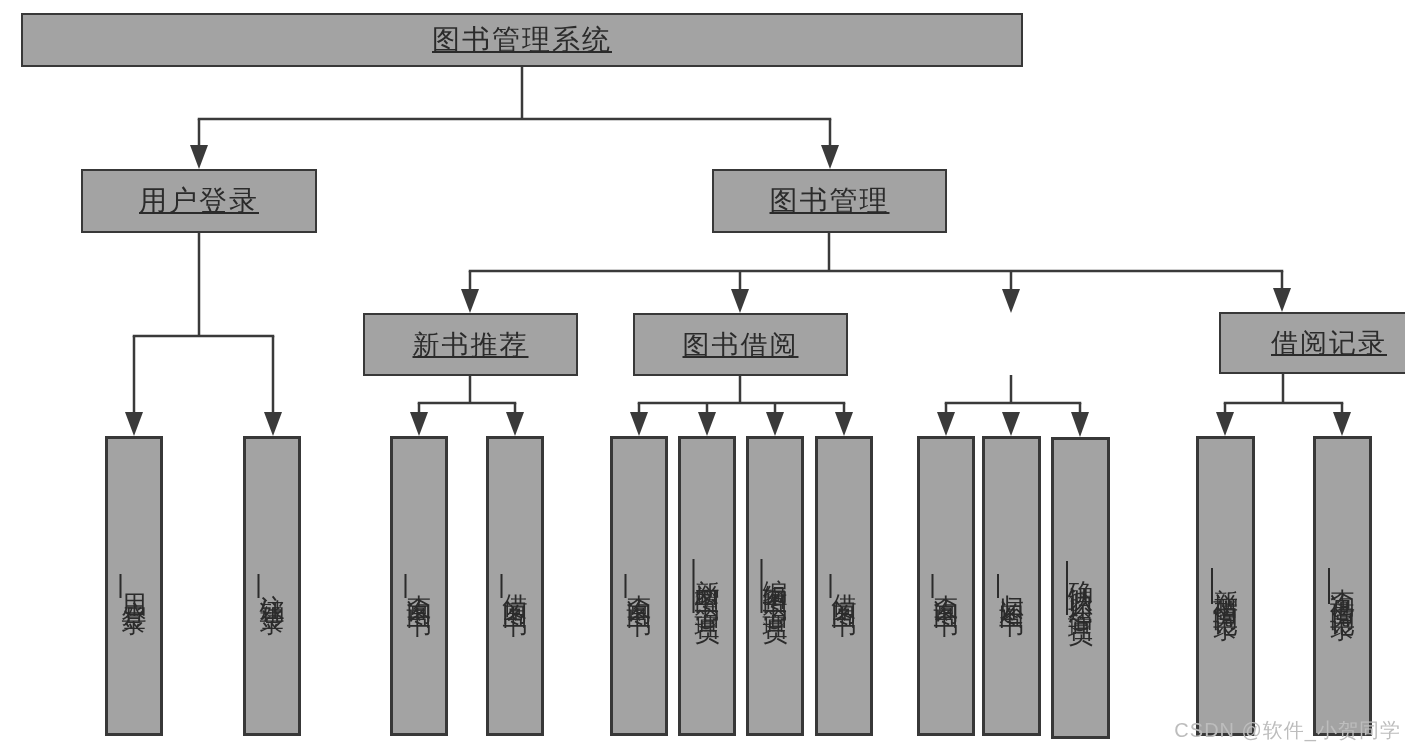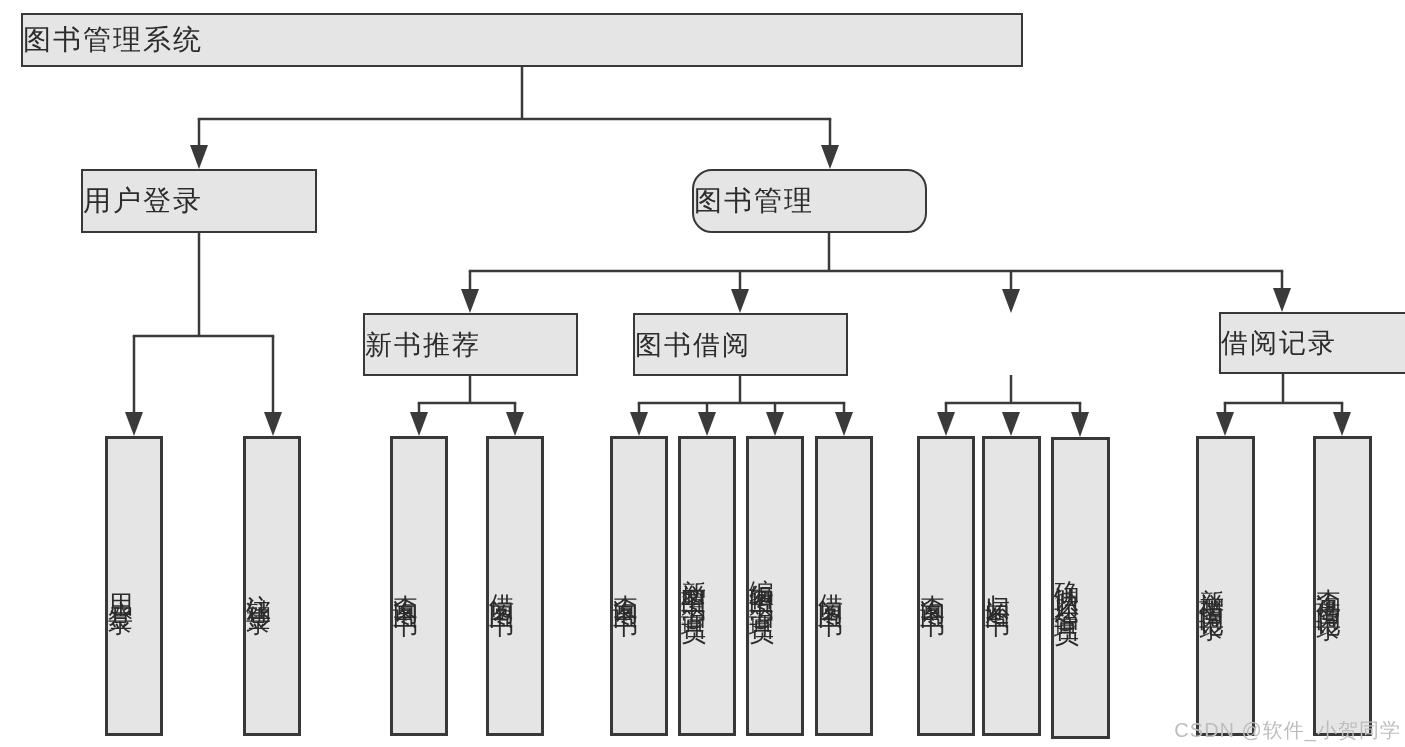--- a/index.html
+++ b/index.html
@@ -7,25 +7,26 @@
     position:relative;
     width:1405px;height:747px;
     background:#ffffff;
     font-family:"Liberation Sans", sans-serif;
     overflow:hidden;
   }
   .wires{position:absolute;left:0;top:0;width:1405px;height:747px;z-index:1;}
   .box{
     position:absolute;
     box-sizing:border-box;
-    background:#e5e5e5;
+    background:#a3a3a3;
     border:2.5px solid #383838;
     color:#2b2b2b;
-    display:flex;align-items:center;justify-content:flex-start;
+    display:flex;align-items:center;justify-content:center;
     z-index:2;
+    text-decoration:underline;
   }
   .box.h span{
     font-size:28px;
     letter-spacing:2px;
     white-space:nowrap;
   }
   .box.lvl3 span{font-size:27px;}
   .box.v{border-width:3px;}
   .box.v span{
     writing-mode:vertical-rl;
@@ -113,21 +114,21 @@
     <polygon points="1333,412 1351,412 1342,436"></polygon>
   </svg>
 
   <div class="box h" style="left:21px;top:13px;width:1002px;height:54px;">
     <span>图书管理系统</span>
   </div>
 
   <div class="box h" style="left:81px;top:169px;width:236px;height:64px;">
     <span>用户登录</span>
   </div>
-  <div class="box h" style="left:692px;top:169px;width:235px;height:64px;border-radius:20px;">
+  <div class="box h" style="left:712px;top:169px;width:235px;height:64px;">
     <span>图书管理</span>
   </div>
 
   <div class="box h lvl3" style="left:633px;top:313px;width:215px;height:63px;">
     <span>图书借阅</span>
   </div>
   <div class="box h lvl3" style="left:363px;top:313px;width:215px;height:63px;">
     <span>新书推荐</span>
   </div>
   <div class="box h lvl3" style="left:1173px;top:312px;width:220px;height:62px;margin-left:46px;">

